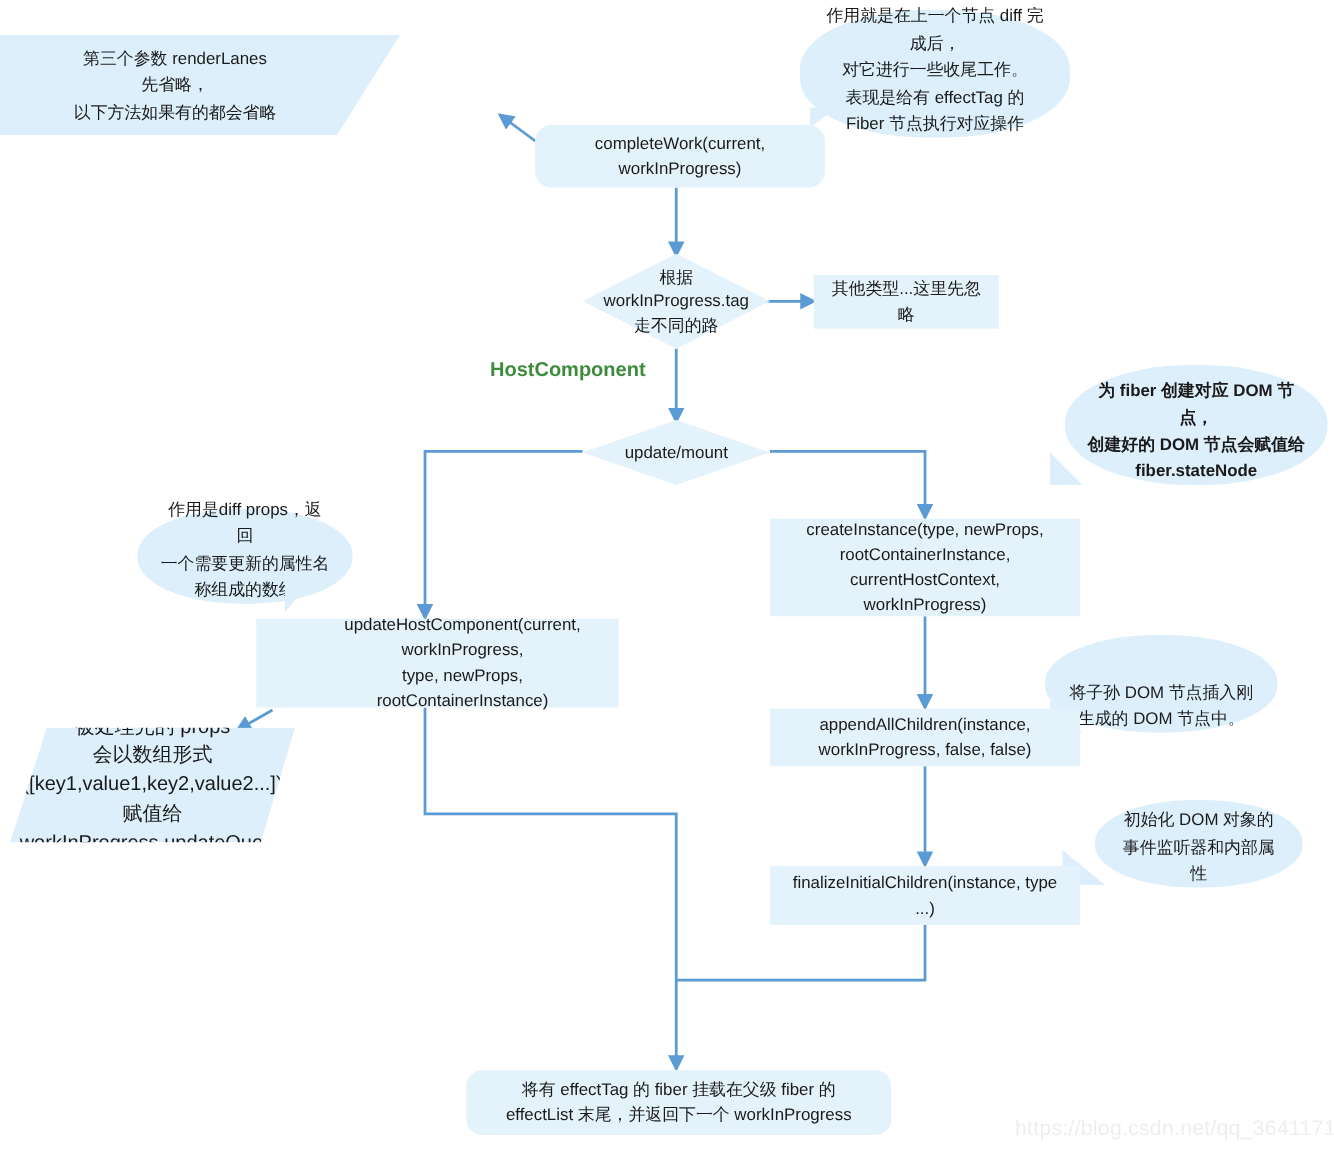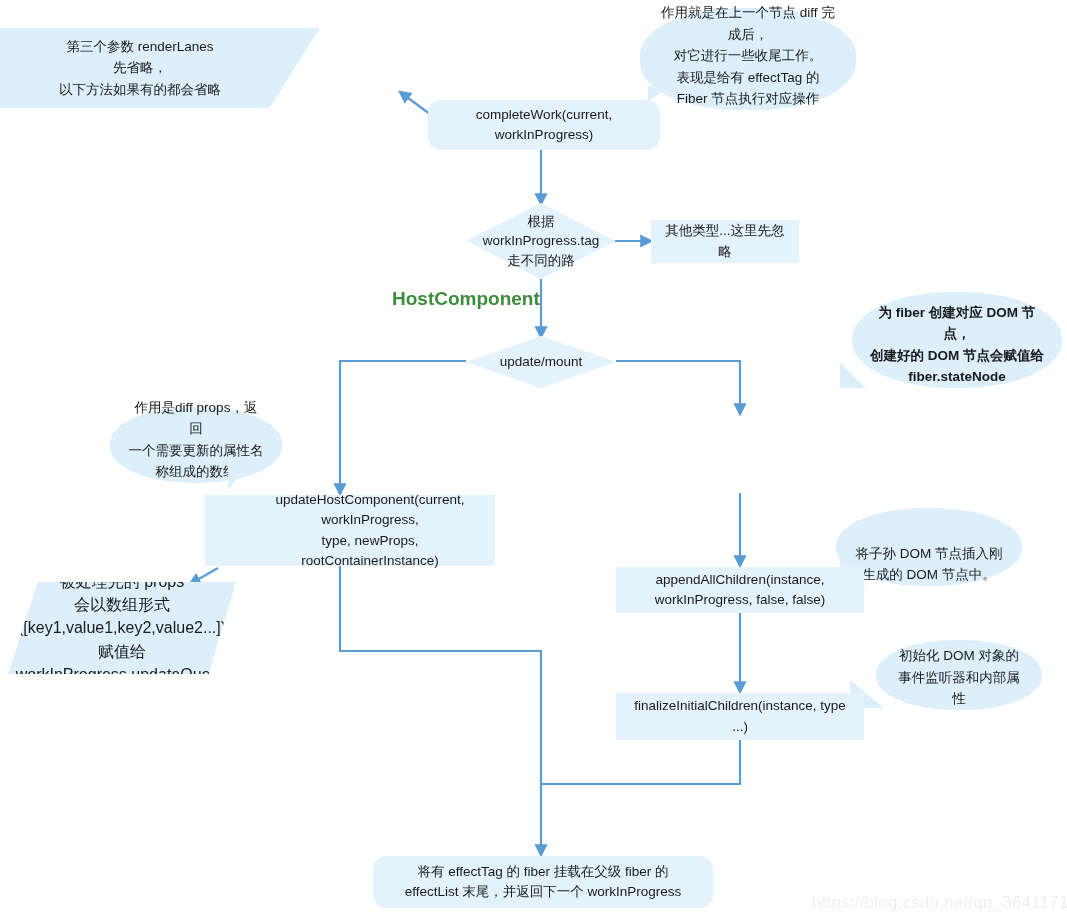--- a/index.html
+++ b/index.html
@@ -113,21 +113,21 @@
   }
   .trap-bl {
     clip-path: polygon(13% 0%, 100% 0%, 88% 100%, 0% 100%);
   }
   .trap .ttxt { white-space: pre-line; padding: 0 8px; }
 
   .branch-label {
     position: absolute;
     color: #3c8c3c;
     font-weight: bold;
-    font-size: 19px;
+    font-size: 16px;
     white-space: nowrap;
   }
   .watermark {
     position: absolute;
     color: #eceff1;
     font-size: 17px;
     white-space: nowrap;
     letter-spacing: 0.2px;
   }
 </style>
@@ -211,20 +211,25 @@
   </div>
   <div class="tail" style="left:840px; top:362px; border-top:0 solid transparent; border-bottom:26px solid #dceffb; border-right:26px solid transparent;"></div>
 
   <div class="bubble" style="left:110px; top:407px; width:172px; height:76px; border-radius:48%;">
     <span class="btxt">作用是diff props，返回
 一个需要更新的属性名
 称组成的数组</span>
   </div>
   <div class="tail" style="left:228px; top:462px; border-top:28px solid #dceffb; border-right:22px solid transparent; border-left:0 solid transparent;"></div>
 
+  <div class="node rect" style="left:616px; top:415px; width:248px; height:78px;">
+    <span class="node-inner">createInstance(type, newProps,
+rootContainerInstance, currentHostContext,
+workInProgress)</span>
+  </div>
 
   <div class="node rect" style="left:205px; top:495px; width:290px; height:71px;padding-left:40px;">
     <span class="node-inner">updateHostComponent(current, workInProgress,
 type, newProps, rootContainerInstance)</span>
   </div>
 
   <div class="bubble" style="left:836px; top:508px; width:186px; height:78px; border-radius:48%;">
     <span class="btxt">将子孙 DOM 节点插入刚
 生成的 DOM 节点中。</span>
   </div>

